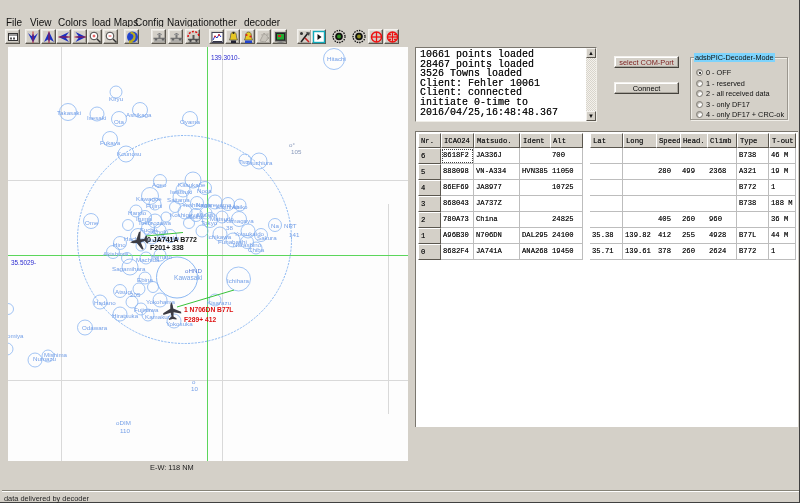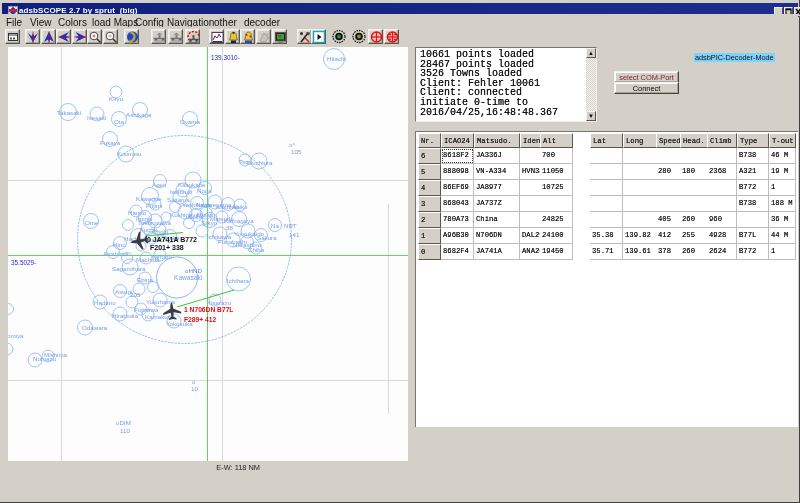--- a/index.html
+++ b/index.html
@@ -12,67 +12,43 @@
 #appicon{left:6px;top:3px;width:10px;height:10px;background:#e8e8f0;border:1px solid #8899cc}
 #appicon div{position:absolute;left:1px;top:1px;width:6px;height:6px;background:#2233aa;transform:rotate(45deg)}
 #appicon span{position:absolute;left:0px;top:2px;width:8px;height:3px;background:#cc2222}
 .cap{top:4px;width:9px;height:10px;background:#d4d0c8;border:1px solid;border-color:#f0eee8 #55514a #55514a #f0eee8}.cap svg{position:absolute;left:0;top:0}
 #menubar{left:2px;top:14px;width:796px;height:13px;background:#d4d0c8;font-size:10px;color:#111}
 #menubar span{position:absolute;top:3px}
 #toolbar{left:2px;top:27px;width:796px;height:20px;background:#d4d0c8}
 .tb{position:absolute;top:2px;width:15px;height:15px;background:#d4d0c8;border:1px solid;border-color:#f4f2ee #5a564e #5a564e #f4f2ee;box-shadow:inset -1px -1px 0 #a9a59d,inset 1px 1px 0 #e8e6e0}
 .tb svg{position:absolute;left:0;top:0}
 #mapwrap{left:8px;top:47px;width:400px;height:414px;background:#fdfdfd}
-#ewlabel{left:150px;top:463px;width:110px;font-size:7.4px;color:#222;text-align:right}
+#ewlabel{left:150px;top:463px;width:110px;font-size:7.4px;color:#222;text-align:left}
 #statusbar{left:2px;top:490px;width:797px;height:12px;border-top:1px solid #868378;box-shadow:inset 0 1px 0 #fff;font-size:7.4px;color:#222}
 #statusbar span{position:absolute;left:2px;top:3px}
 #logbox{left:415px;top:47px;width:182px;height:75px;background:#fff;border:1px solid;border-color:#7a766e #f0eee8 #f0eee8 #7a766e;font-family:"Liberation Mono",monospace;font-size:10px;line-height:9.6px;color:#111;text-shadow:0 0 0.5px #3a3a3a;white-space:pre;padding:2px 0 0 4px}
 .sb{left:586px;width:10px;height:10px;background:#d4d0c8;border:1px solid;border-color:#f4f2ee #5a564e #5a564e #f4f2ee;font-size:6px;text-align:center;line-height:9px;color:#111}
 #sbtrack{left:586px;top:58px;width:10px;height:53px;background:repeating-conic-gradient(#f4f2ec 0 25%,#d8d4cc 0 50%) 0 0/2px 2px}
 .pbtn{left:614px;width:65px;height:12px;background:#d4d0c8;border:1px solid;border-color:#f4f2ee #45423c #45423c #f4f2ee;box-shadow:inset -1px -1px 0 #a9a59d,inset 1px 1px 0 #fff;font-size:7.4px;text-align:center;line-height:11px}
 #grpbox{left:690px;top:57px;width:98px;height:63px;border:1px solid #9a968e;box-shadow:inset 1px 1px 0 #f0eee8,1px 1px 0 #f0eee8}
 #grplabel{left:694px;top:53px;font-size:7.3px;background:#7dd3fc;padding:0 1px;color:#111}
 .radio{position:absolute;left:5px;width:7px;height:7px;border-radius:50%;background:#fff;border:1px solid #7a766e;box-shadow:inset 1px 1px 1px #b0aca4}
 .radio.sel::after{content:"";position:absolute;left:1.5px;top:1.5px;width:2.5px;height:2.5px;border-radius:50%;background:#000}
 .rlbl{position:absolute;left:15px;font-size:7.3px;color:#111;white-space:nowrap}
 #tablewrap{left:415px;top:131px;width:383px;height:296px;background:#fff;border-top:1px solid #7a766e;border-left:1px solid #7a766e}
 .cell{position:absolute;height:16px;font-family:"Liberation Mono",monospace;font-size:7.2px;line-height:15px;color:#1a1a1a;text-shadow:0 0 0.5px #3a3a3a;padding-left:2px;white-space:nowrap;overflow:hidden}
 .dc{border-right:1px solid #bdbdbd;border-bottom:1px solid #bdbdbd;background:#fff}
 .hc{background:#d4d0c8;border-top:1px solid #fff;border-left:1px solid #fff;border-right:1px solid #5a564e;border-bottom:1px solid #5a564e}
 .r0{top:1px;height:15px;line-height:14px}.r1{top:16px}.r2{top:32px}.r3{top:48px}.r4{top:64px}.r5{top:80px}.r6{top:96px}.r7{top:112px}
-.c0{left:2px;width:23px}.c1{left:25px;width:33px}.c2{left:58px;width:46px}.c3{left:104px;width:37px}.c4{left:124px;width:33px}.c5{left:174px;width:33px}.c6{left:207px;width:40px}.c7{left:240px;width:32px}.c8{left:264px;width:39px}.c9{left:291px;width:30px}.c10{left:321px;width:32px}.c11{left:353px;width:27px}
+.c0{left:2px;width:23px}.c1{left:25px;width:33px}.c2{left:58px;width:46px}.c3{left:104px;width:37px}.c4{left:134px;width:33px}.c5{left:174px;width:33px}.c6{left:207px;width:40px}.c7{left:240px;width:32px}.c8{left:264px;width:39px}.c9{left:291px;width:30px}.c10{left:321px;width:32px}.c11{left:353px;width:27px}
 #infopanel{left:408px;top:427px;width:391px;height:37px;border-top:1px solid #8a8680;border-bottom:1px solid #8a8680;box-shadow:inset 0 1px 0 #f4f2ee,0 1px 0 #f4f2ee;font-size:7.2px;color:#222}
 #infopanel div{position:absolute;white-space:nowrap}
 </style></head>
 <body>
 <div id="win">
-<div class="abs" id="titlebar">
-  <div class="abs" id="appicon">
-        <div></div>
-        <span></span>
-      </div>
-  <div class="abs" id="title-txt">adsbSCOPE 2.7 by sprut&nbsp; (big)</div>
-  <div class="abs cap" style="left:772px">
-        <svg width="7" height="9">
-          <line x1="1" y1="7" x2="5.5" y2="7" stroke="#000" stroke-width="2"></line>
-        </svg>
-      </div>
-  <div class="abs cap" style="left:782px">
-        <svg width="7" height="8">
-          <rect x="1" y="1" width="5" height="5.5" fill="none" stroke="#000" stroke-width="1.1"></rect>
-          <line x1="1" y1="1.5" x2="6" y2="1.5" stroke="#000" stroke-width="1.4"></line>
-        </svg>
-      </div>
-  <div class="abs cap" style="left:792px;width:8px">
-        <svg width="7" height="8">
-          <line x1="1" y1="1" x2="5.5" y2="6.5" stroke="#000" stroke-width="1.2"></line>
-          <line x1="5.5" y1="1" x2="1" y2="6.5" stroke="#000" stroke-width="1.2"></line>
-        </svg>
-      </div>
-</div>
 <div class="abs" id="menubar">
   <span style="left:4px"><u>F</u>ile</span>
   <span style="left:28px"><u>V</u>iew</span>
   <span style="left:56px"><u>C</u>olors</span>
   <span style="left:90px">load <u>M</u>aps</span>
   <span style="left:133px">C<u>o</u>nfig</span>
   <span style="left:165px"><u>N</u>avigation</span>
   <span style="left:212px">o<u>t</u>her</span>
   <span style="left:242px"><u>d</u>ecoder</span>
 </div>
@@ -429,22 +405,34 @@
 <div class="abs" id="logbox">10661 points loaded
 28467 points loaded
 3526 Towns loaded
 Client: Fehler 10061
 Client: connected
 initiate 0-time to
 2016/04/25,16:48:48.367</div>
 <div class="abs sb" style="top:48px">▲</div>
 <div class="abs" id="sbtrack"></div>
 <div class="abs sb" style="top:111px">▼</div>
-<div class="abs pbtn" style="top:71px;color:#7b1d1d">select COM-Port</div>
+<div class="abs pbtn" style="top:56px;color:#7b1d1d">select COM-Port</div>
 <div class="abs pbtn" style="top:82px;color:#000">Connect</div>
+<div class="abs" id="grpbox">
+  <div class="radio sel" style="top:11px"></div>
+      <div class="rlbl" style="top:10px">0 - OFF</div>
+  <div class="radio" style="top:21.5px"></div>
+      <div class="rlbl" style="top:20.5px">1 - reserved</div>
+  <div class="radio" style="top:32px"></div>
+      <div class="rlbl" style="top:31px">2 - all received data</div>
+  <div class="radio" style="top:42.5px"></div>
+      <div class="rlbl" style="top:41.5px">3 - only DF17</div>
+  <div class="radio" style="top:53px"></div>
+      <div class="rlbl" style="top:52px">4 - only DF17 + CRC-ok</div>
+</div>
 <div class="abs" id="grplabel">adsbPIC-Decoder-Mode</div>
 <div class="abs" id="tablewrap">
 <div class="cell hc r0 c0">Nr.</div>
       <div class="cell hc r0 c1">ICAO24</div>
       <div class="cell hc r0 c2">Matsudo.</div>
       <div class="cell hc r0 c3">Ident</div>
       <div class="cell hc r0 c4">Alt</div>
       <div class="cell hc r0 c5">Lat</div>
       <div class="cell hc r0 c6">Long</div>
       <div class="cell hc r0 c7">Speed</div>
@@ -465,21 +453,21 @@
       <div class="cell dc r1 c10">B738</div>
       <div class="cell dc r1 c11">46 M</div>
 <div class="cell hc r2 c0">5</div>
       <div class="cell dc r2 c1">888098</div>
       <div class="cell dc r2 c2">VN-A334</div>
       <div class="cell dc r2 c3">HVN385</div>
       <div class="cell dc r2 c4">11050</div>
       <div class="cell dc r2 c5"></div>
       <div class="cell dc r2 c6"></div>
       <div class="cell dc r2 c7">280</div>
-      <div class="cell dc r2 c8">180</div>
+      <div class="cell dc r2 c8">499</div>
       <div class="cell dc r2 c9">2368</div>
       <div class="cell dc r2 c10">A321</div>
       <div class="cell dc r2 c11">19 M</div>
 <div class="cell hc r3 c0">4</div>
       <div class="cell dc r3 c1">86EF69</div>
       <div class="cell dc r3 c2">JA8977</div>
       <div class="cell dc r3 c3"></div>
       <div class="cell dc r3 c4">10725</div>
       <div class="cell dc r3 c5"></div>
       <div class="cell dc r3 c6"></div>
@@ -530,13 +518,16 @@
       <div class="cell dc r7 c3">ANA268</div>
       <div class="cell dc r7 c4">19450</div>
       <div class="cell dc r7 c5">35.71</div>
       <div class="cell dc r7 c6">139.61</div>
       <div class="cell dc r7 c7">378</div>
       <div class="cell dc r7 c8">260</div>
       <div class="cell dc r7 c9">2624</div>
       <div class="cell dc r7 c10">B772</div>
       <div class="cell dc r7 c11">1</div>
 </div>
+<div class="abs" id="statusbar">
+      <span>data delivered by decoder</span>
+    </div>
 </div>
 
 </body></html>

